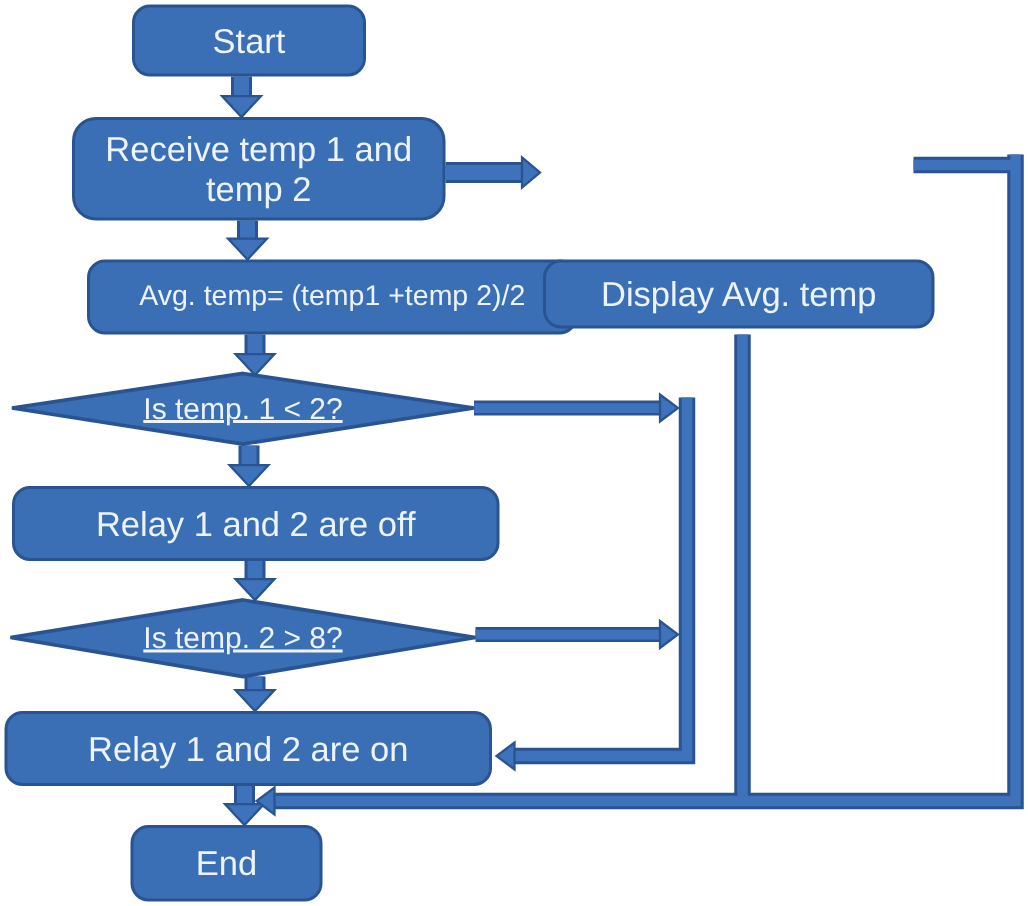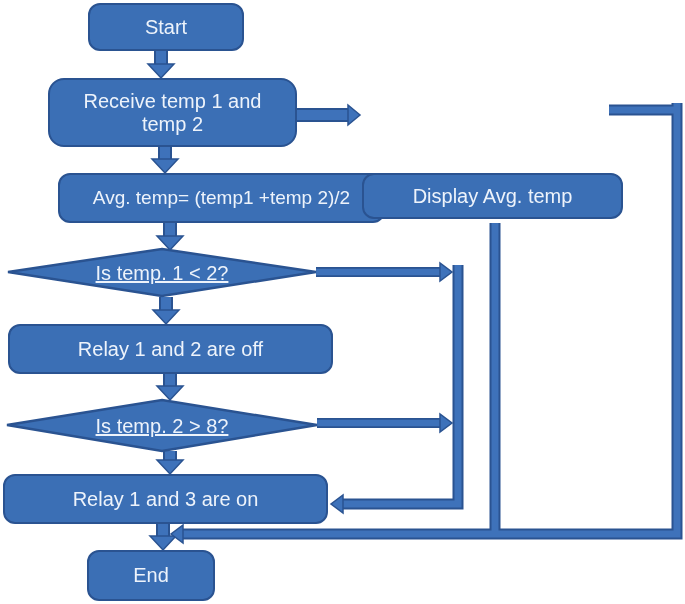--- a/index.html
+++ b/index.html
@@ -19,21 +19,21 @@
   .w3-o{stroke-width:11;} .w3-f{stroke-width:7;}
   .head{fill:var(--connector-fill,#3e72ba);stroke:var(--shape-border,#2a5391);stroke-width:1.5;}
   .diamond{fill:var(--shape-fill,#3b6fb5);stroke:var(--shape-border,#2a5391);stroke-width:2.5;}
   .node{
     position:absolute;z-index:2;box-sizing:border-box;
     background:var(--shape-fill,#3b6fb5);
     border:2.5px solid var(--shape-border,#2a5391);
     border-radius:12px;
     display:flex;align-items:center;justify-content:center;
     color:var(--text,#edf3fb);
-    font-size:20px;line-height:1.15;text-align:center;white-space:pre-line;
+    font-size:23px;line-height:1.15;text-align:center;white-space:pre-line;
   }
   .node.big-r{border-radius:16px;}
   .node.small-t{font-size:19px;}
   .dlabel{
     position:absolute;z-index:3;
     display:flex;align-items:center;justify-content:center;
     color:var(--text,#edf3fb);
     font-size:20px;text-align:center;text-decoration:underline;
   }
 </style>
@@ -124,20 +124,20 @@
 
   <div class="node" style="left:8px;top:324px;width:325px;height:50px;">
     <span>Relay 1 and 2 are off</span>
   </div>
 
   <div class="dlabel" style="left:52px;top:411px;width:220px;height:30px;">
     <span>Is temp. 2 &gt; 8?</span>
   </div>
 
   <div class="node" style="left:3px;top:474px;width:325px;height:50px;">
-    <span>Relay 1 and 3 are on</span>
+    <span>Relay 1 and 2 are on</span>
   </div>
 
   <div class="node" style="left:87px;top:550px;width:128px;height:51px;">
     <span>End</span>
   </div>
 
 </div>
 
 </body></html>

